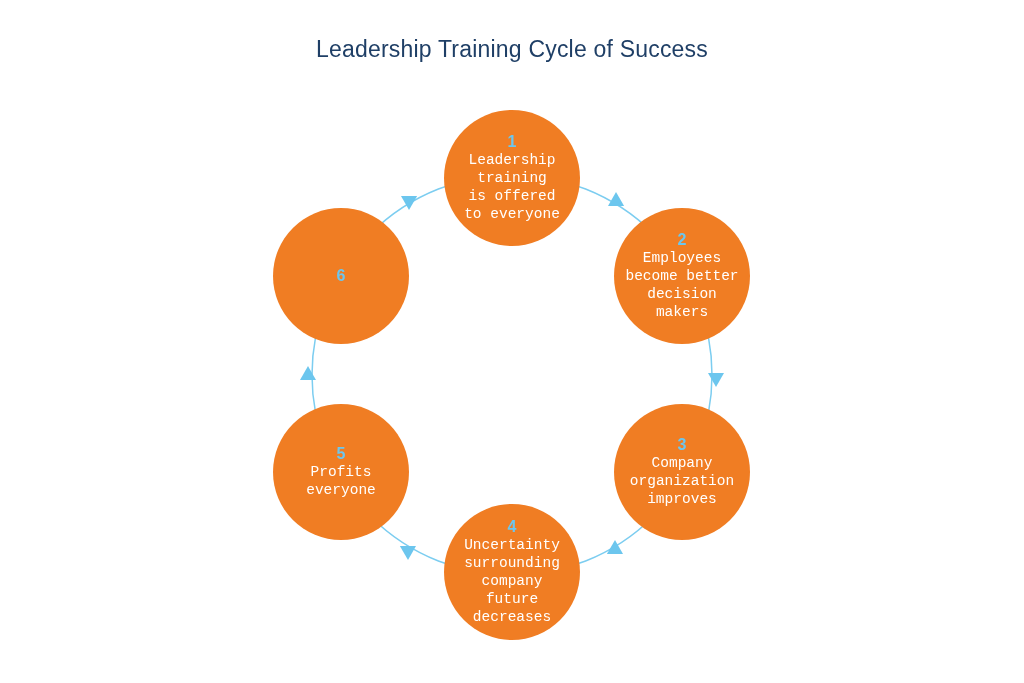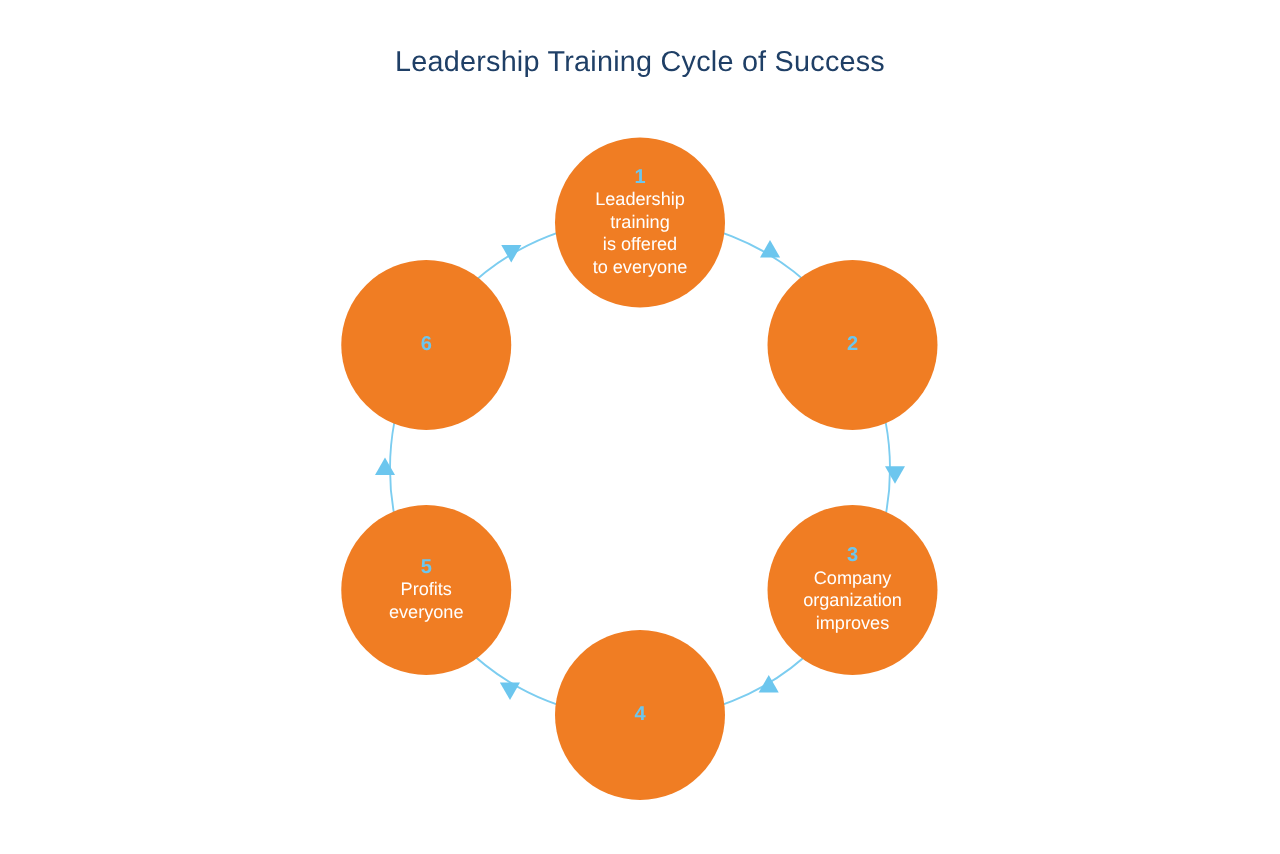--- a/index.html
+++ b/index.html
@@ -5,21 +5,21 @@
     html, body { margin: 0; padding: 0; background: #ffffff; }
     body { width: 1024px; height: 683px; position: relative; overflow: hidden;
            font-family: "Liberation Sans", "DejaVu Sans", sans-serif; }
     .title { position: absolute; left: 0; top: 36px; width: 1024px; text-align: center;
              font-size: 23px; color: #1f3f66; letter-spacing: 0.2px; }
     svg.ring { position: absolute; left: 0; top: 0; }
     .node { position: absolute; width: 136px; height: 136px; border-radius: 50%;
             background: #f07d23; display: flex; flex-direction: column;
             align-items: center; justify-content: center; text-align: center; color: #ffffff; }
     .node .num { color: #6cc6ee; font-size: 16px; font-weight: bold; line-height: 18px; }
-    .node .txt { font-size: 14.5px; line-height: 18px; white-space: pre-line; }
+    .node .txt { font-size: 14.5px; line-height: 18px; white-space: pre-line; font-family: Liberation Mono, monospace; }
   </style>
 </head>
 <body>
 
 <div class="title">Leadership Training Cycle of Success</div>
 
 <svg class="ring" width="1024" height="683">
   <circle cx="512" cy="375" r="200" fill="none" stroke="#7ccdf0" stroke-width="1.5"></circle>
 
   <g fill="#6cc6ee">
@@ -34,29 +34,38 @@
 
 <div class="node" style="left:444px; top:110px;">
   <div class="num">1</div>
   <div class="txt">Leadership
 training
 is offered
 to everyone</div>
 </div>
 <div class="node" style="left:614px; top:208px;">
   <div class="num">2</div>
+  <div class="txt">Employees
+become better
+decision
+makers</div>
 </div>
 <div class="node" style="left:614px; top:404px;">
   <div class="num">3</div>
   <div class="txt">Company
 organization
 improves</div>
 </div>
 <div class="node" style="left:444px; top:504px;">
   <div class="num">4</div>
+  <div class="txt">Uncertainty
+surrounding
+company
+future
+decreases</div>
 </div>
 <div class="node" style="left:273px; top:404px;">
   <div class="num">5</div>
   <div class="txt">Profits
 everyone</div>
 </div>
 <div class="node" style="left:273px; top:208px;">
   <div class="num">6</div>
 </div>
 

